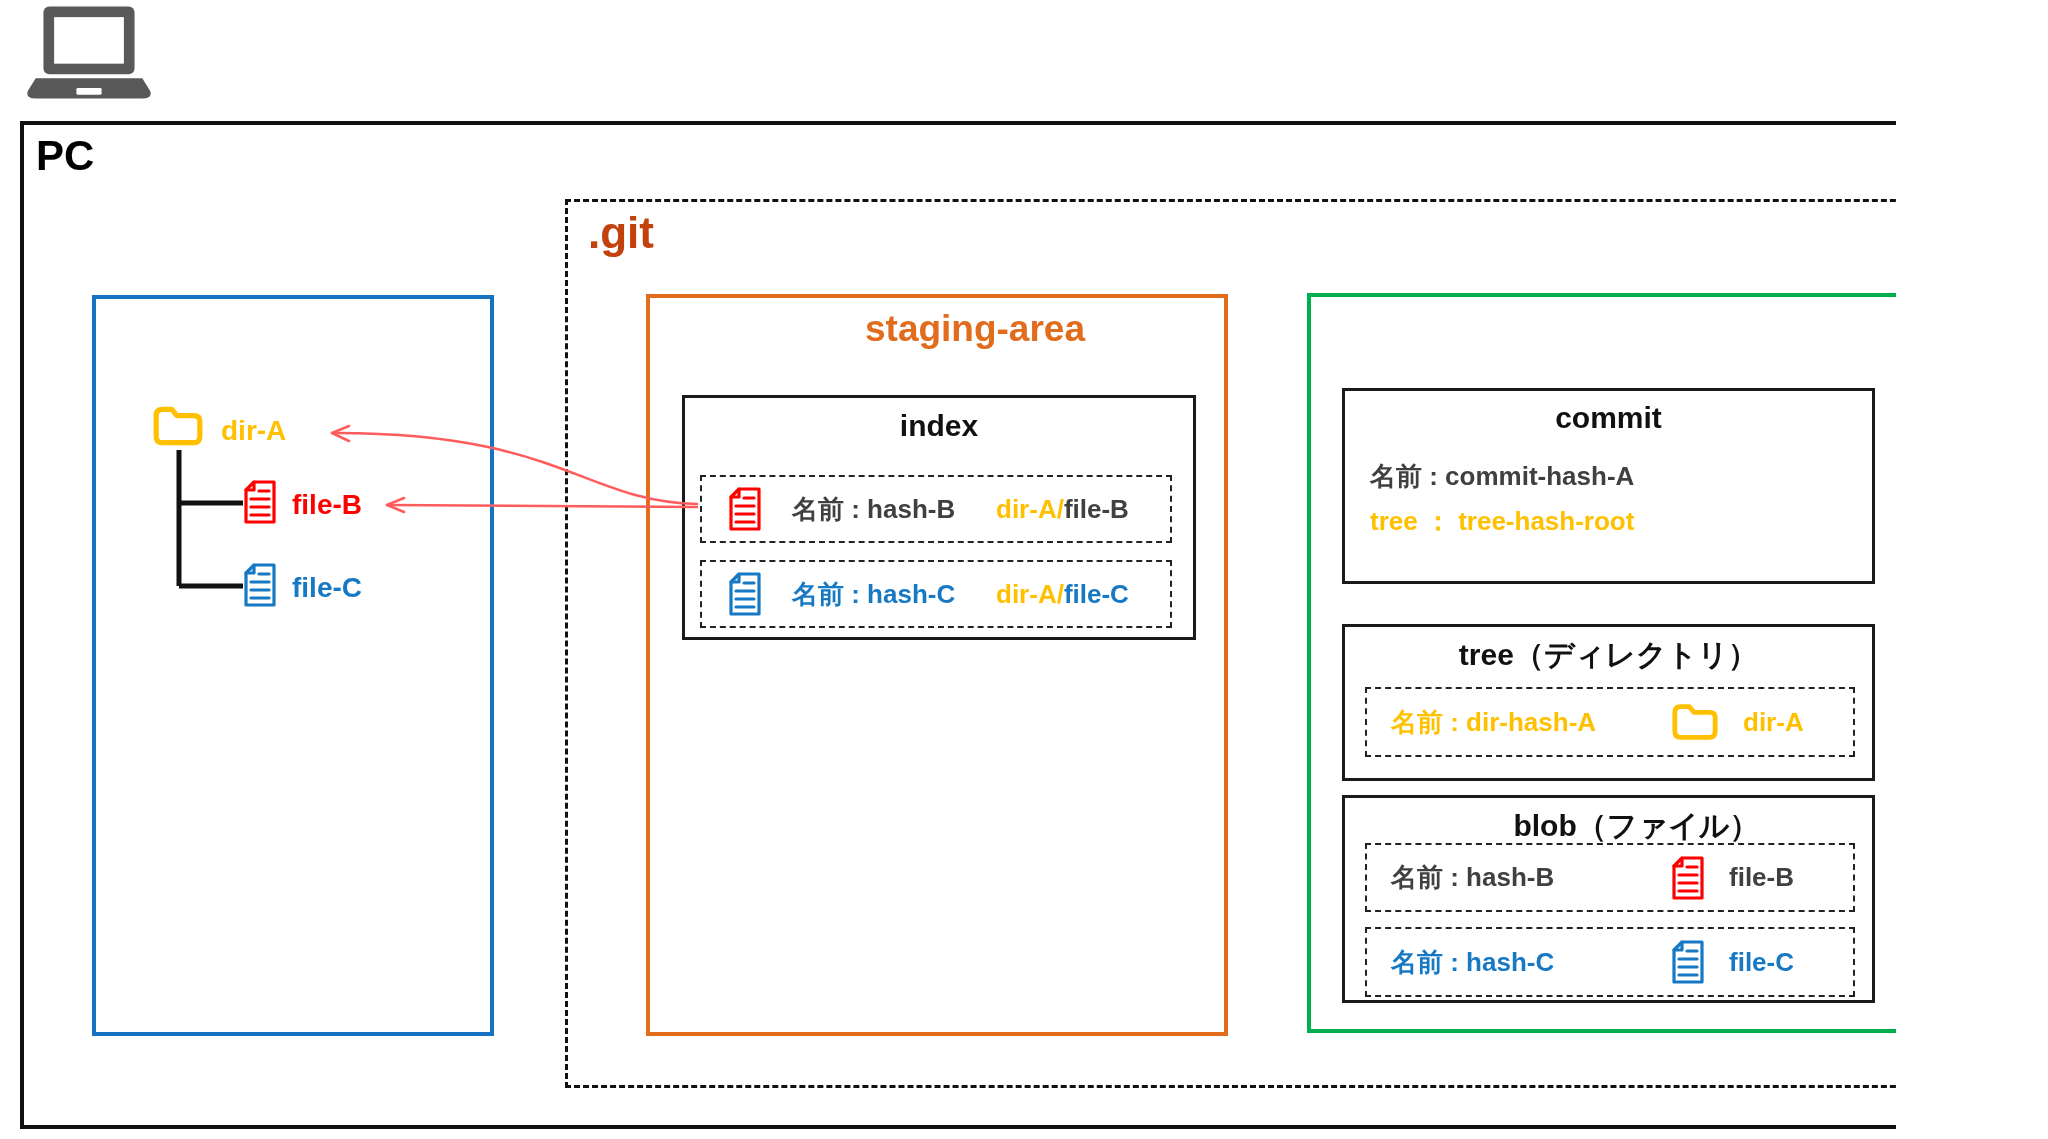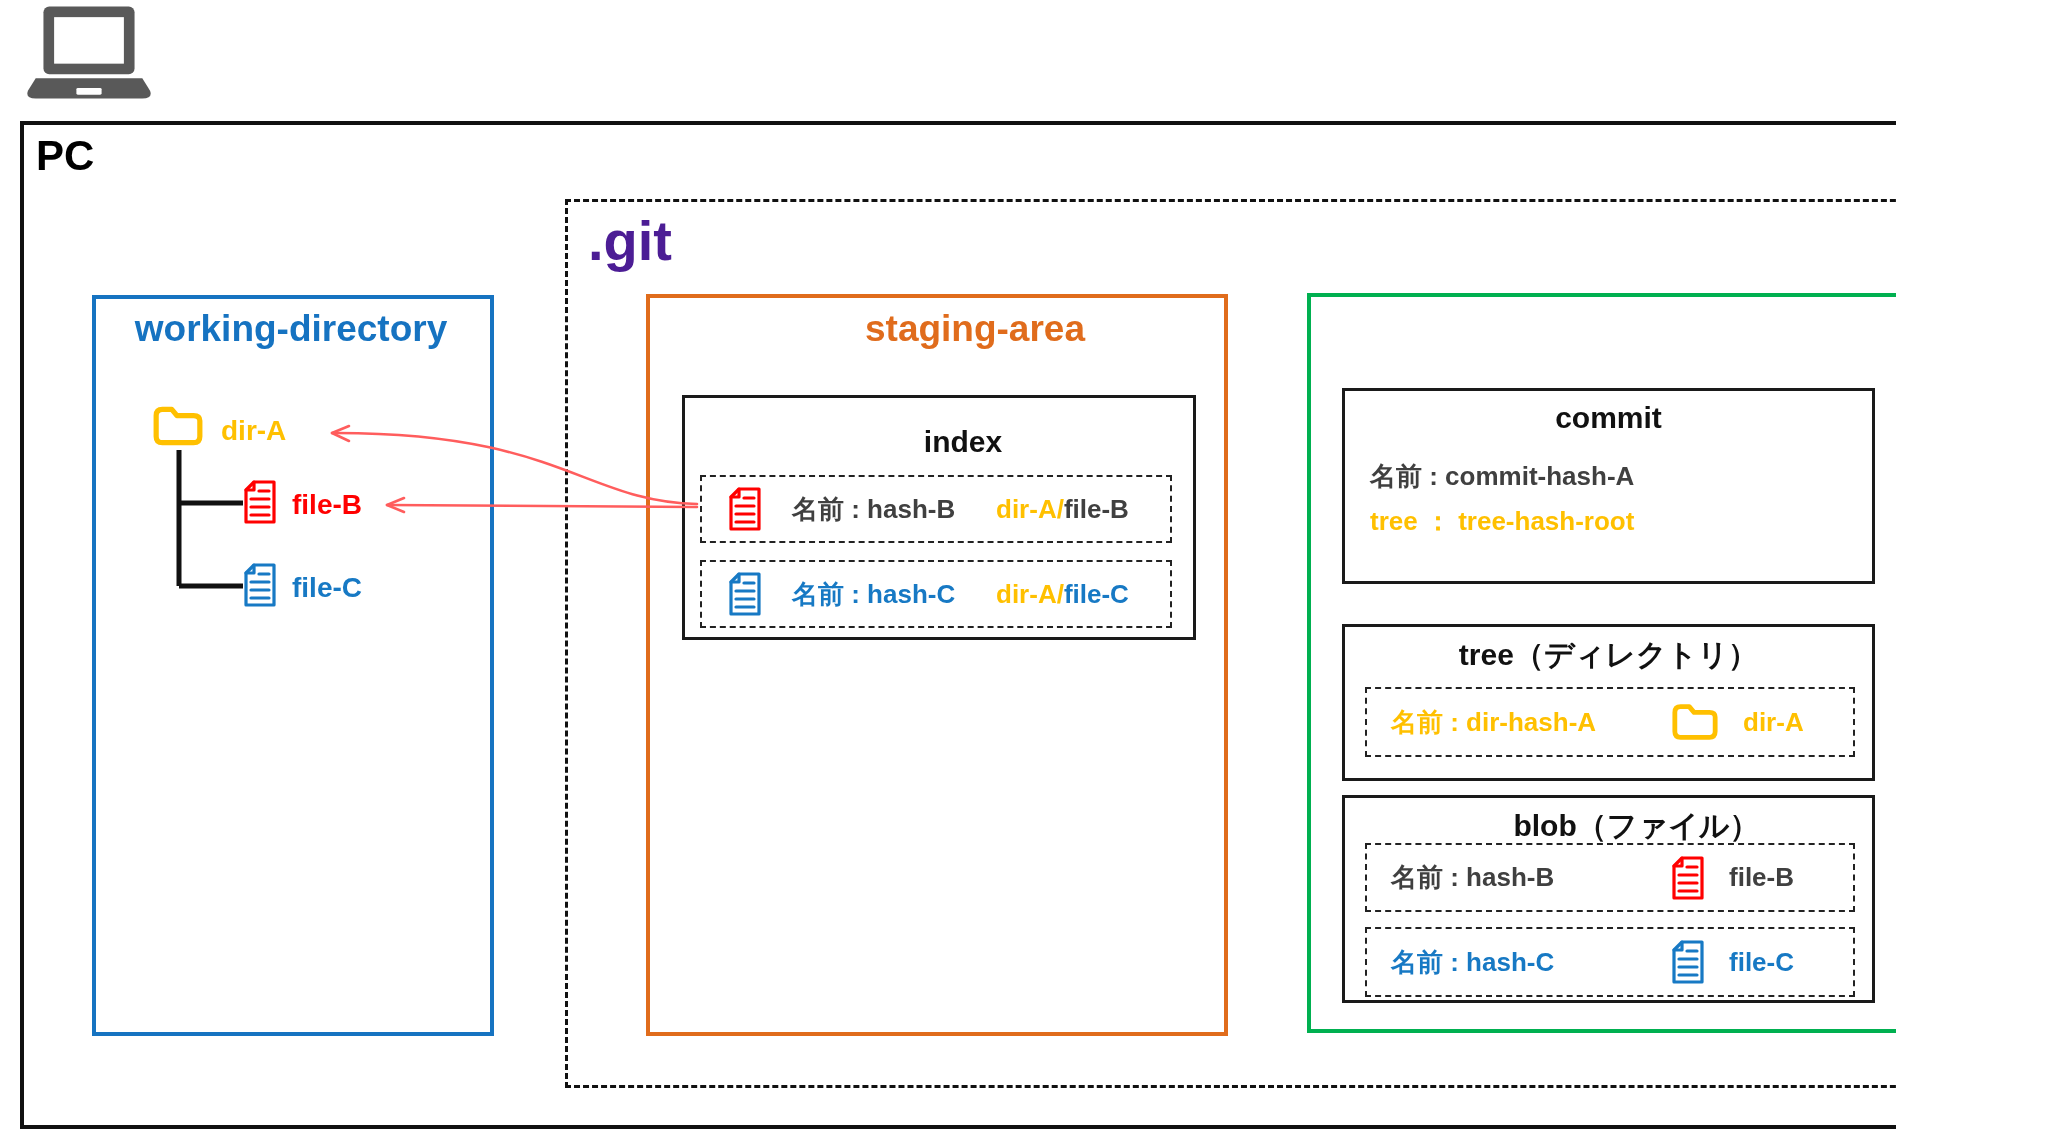--- a/index.html
+++ b/index.html
@@ -5,21 +5,21 @@
   html,body{margin:0;padding:0;background:#ffffff;}
   .canvas{
     position:relative;width:1896px;height:1139px;background:#fff;overflow:hidden;
     font-family:"Liberation Sans","DejaVu Sans",sans-serif;font-weight:bold;color:#111;
   }
   .abs{position:absolute;}
   
   .pc-box{left:20px;top:121px;width:1994px;height:1000px;border:4px solid #111;}
   .pc-label{left:36px;top:132px;font-size:42px;color:#000;}
   .git-box{left:565px;top:199px;width:1397px;height:883px;border:3px dashed #111;}
-  .git-label{left:588px;top:208px;font-size:56px;color:#4c1d95;}
+  .git-label{left:588px;top:208px;font-size:44px;color:#c2410c;}
   
   .wd-box{left:92px;top:295px;width:394px;height:733px;border:4px solid #1673C1;}
   .wd-title{left:92px;top:308px;width:398px;text-align:center;font-size:37px;color:#1673C1;}
   .sa-box{left:646px;top:294px;width:574px;height:734px;border:4px solid #E06C1C;}
   .sa-title{left:646px;top:308px;width:578px;text-align:center;font-size:37px;color:#E06C1C;margin-left:40px;}
   .lr-box{left:1307px;top:293px;width:596px;height:732px;border:4px solid #00B050;}
   .lr-title{left:1307px;top:306px;width:600px;text-align:center;font-size:37px;color:#00B050;}
   
   .dir-label{left:221px;top:415px;font-size:28px;color:#FFC000;}
   .fileB-label{left:292px;top:489px;font-size:28px;color:#FF0000;}
@@ -59,21 +59,20 @@
     </svg>
   </div>
 
   <div class="abs pc-box"></div>
   <div class="abs pc-label">PC</div>
 
   <div class="abs git-box"></div>
   <div class="abs git-label">.git</div>
 
   <div class="abs wd-box"></div>
-  <div class="abs wd-title">working-directory</div>
 
   <svg class="abs noptr" style="left:0;top:0;" width="600" height="700">
     <g stroke="#111" stroke-width="5" fill="none">
       <line x1="179" y1="450" x2="179" y2="586"></line>
       <line x1="179" y1="503" x2="243" y2="503"></line>
       <line x1="179" y1="586" x2="243" y2="586"></line>
     </g>
   </svg>
 
   <div class="abs" style="left:152px;top:403px;">
@@ -108,21 +107,21 @@
           <line x1="8" y1="36" x2="26" y2="36"></line>
       </g>
     </svg>
   </div>
   <div class="abs fileC-label">file-C</div>
 
   <div class="abs sa-box"></div>
   <div class="abs sa-title">staging-area</div>
 
   <div class="abs inner-box index-box">
-    <div class="inner-title" style="top:27px;margin-left:24px;">index</div>
+    <div class="inner-title" style="top:11px;">index</div>
 
     <div class="entry idx-entry" style="top:77px;">
       <span>
         <svg width="34" height="46" viewBox="0 0 34 46">
           <g stroke="#FF0000" stroke-width="3.2" fill="none" stroke-linejoin="round" stroke-linecap="round">
             <path d="M11 3 H31 V43 H3 V11 Z"></path>
               <path d="M11 3 V11 H3"></path>
             <line x1="16" y1="12" x2="26" y2="12"></line>
               <line x1="8" y1="20" x2="26" y2="20"></line>
             <line x1="8" y1="28" x2="26" y2="28"></line>

